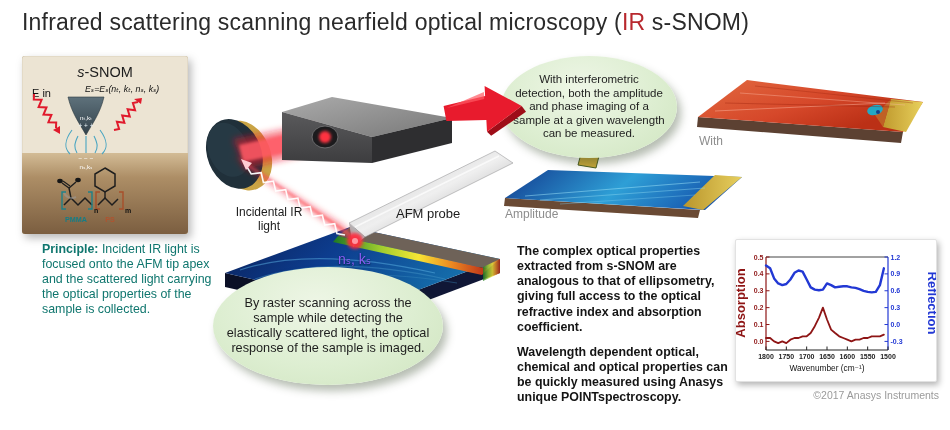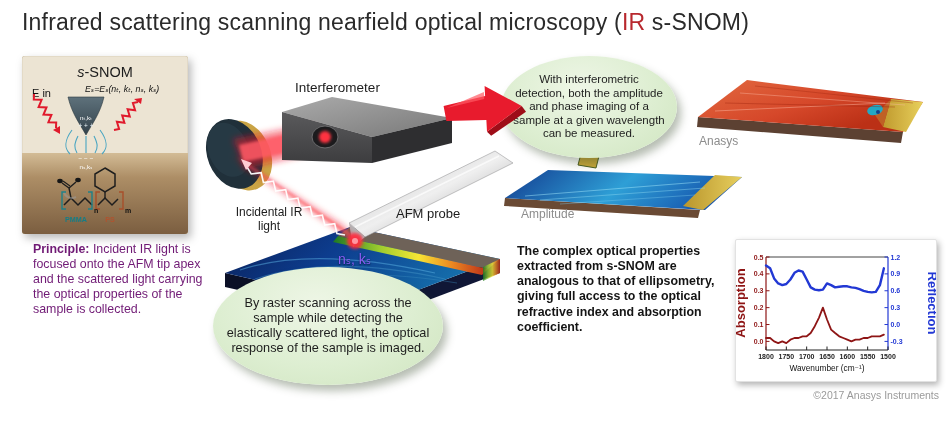--- a/index.html
+++ b/index.html
@@ -1,38 +1,38 @@
 <!DOCTYPE html>
 <html><head>
 <meta charset="utf-8">
 <style>
   html,body{margin:0;padding:0;background:#fff;}
   .canvas{position:relative;width:950px;height:430px;background:#fff;overflow:hidden;
           font-family:"Liberation Sans","DejaVu Sans",sans-serif;}
   .title{position:absolute;left:22px;top:9px;font-size:23px;color:#2a2a2a;letter-spacing:.2px;white-space:nowrap;}
   .title .ir{color:#b8282e;}
   .panel-svg{position:absolute;left:22px;top:56px;filter:drop-shadow(3px 4px 4px rgba(0,0,0,.28));z-index:1;}
-  .principle{position:absolute;left:33px;top:242px;width:178px;font-size:12.4px;line-height:1.2;color:#701a75;z-index:2;}
+  .principle{position:absolute;left:42px;top:242px;width:178px;font-size:12.4px;line-height:1.2;color:#0f766e;z-index:2;}
   .principle p{margin:0 0 10px 0;}
   .mid-svg{position:absolute;left:195px;top:55px;z-index:1;}
   .arrow-svg{position:absolute;left:438px;top:84px;z-index:4;transform:rotate(-3deg);}
   .bubble{position:absolute;border-radius:50%;display:flex;align-items:center;justify-content:center;
           text-align:center;color:#1e1e1e;z-index:3;
           background:radial-gradient(ellipse at 45% 32%,#eef6e6 0%,#ddeed1 55%,#cfe4bf 100%);
           box-shadow:4px 6px 8px rgba(45,65,35,.35);}
   .bubble p{margin:0;padding:0 12px;}
   .bubble-raster{left:213px;top:267px;width:230px;height:118px;font-size:12.7px;line-height:1.18;justify-content:center;}
   .bubble-detect{left:501px;top:56px;width:176px;height:102px;font-size:11.5px;line-height:1.18;}
   .dlabel{position:absolute;color:#1c1c1c;z-index:2;}
   .lbl-interf{left:270px;top:80px;width:135px;text-align:center;font-size:13.5px;}
   .lbl-incident{left:226px;top:206px;width:86px;text-align:center;font-size:12px;line-height:1.15;}
   .lbl-probe{left:396px;top:206px;font-size:13px;}
   .lbl-nsks{left:338px;top:239px;font-size:14px;color:#8b5cf6;text-shadow:0 1px 2px rgba(0,0,0,.65);z-index:2;margin-top:12px;}
   .map-label{position:absolute;color:#8d8d8d;font-size:12px;z-index:2;}
-  .lbl-amplitude{left:521px;top:207px;}
+  .lbl-amplitude{left:505px;top:207px;}
   .lbl-phase{left:699px;top:134px;}
   .map-svg{position:absolute;z-index:1;}
   .amp-svg{left:500px;top:150px;}
   .phase-svg{left:695px;top:55px;}
   .note{position:absolute;font-size:12.4px;line-height:1.22;color:#141414;z-index:2;}
   .note-tuning{left:766px;top:149px;width:184px;}
   .note-complex{left:517px;top:244px;width:220px;}
   .note-complex p{margin:0 0 10px 0;font-weight:bold;}
   .chart-box{position:absolute;left:735px;top:239px;width:200px;height:141px;background:#fff;
              border:1px solid #e2e2e2;border-radius:2px;box-shadow:2px 3px 6px rgba(0,0,0,.3);z-index:2;}
@@ -194,21 +194,20 @@
     <circle cx="160" cy="186" r="8" fill="#ff2a3c" filter="url(#blur2)" opacity="0.9"></circle>
     <circle cx="160" cy="186" r="3" fill="#ff97a0"></circle>
   </svg>
 
   <svg class="arrow-svg" width="92" height="58" viewBox="0 0 92 58">
     <polygon points="84,24 88,30 52,52 48,48" fill="#9e0d18"></polygon>
     <polygon points="6,20 48,12 48,2 84,24 48,48 48,36 8,35" fill="#e81b2d"></polygon>
     <polygon points="9,22 47,15 47,8" fill="#ff5a64" opacity="0.7"></polygon>
   </svg>
 
-  <div class="dlabel lbl-interf">Interferometer</div>
   <div class="dlabel lbl-incident">Incidental IR light</div>
   <div class="dlabel lbl-probe">AFM probe</div>
   <div class="lbl-nsks dlabel">nₛ, kₛ</div>
 
   <div class="bubble bubble-raster">
       <p>By raster scanning across the sample while detecting the elastically scattered light, the optical response of the sample is imaged.</p>
     </div>
   <div class="bubble bubble-detect">
       <p>With interferometric detection, both the amplitude and phase imaging of a sample at a given wavelength can be measured.</p>
     </div>
@@ -251,24 +250,25 @@
     <polygon points="3,62 52,25 228,47 208,77" fill="url(#phGrad)"></polygon>
     <polygon points="196,44 228,47 211,77 188,72" fill="url(#goldP)"></polygon>
     <polygon points="180,60 196,44 188,72" fill="#c06a28" opacity="0.85"></polygon>
     <ellipse cx="180" cy="55" rx="8" ry="5" transform="rotate(-15 180 55)" fill="#22a8c4"></ellipse>
     <circle cx="183" cy="57" r="2" fill="#15418c"></circle>
     <path d="M20,56 L190,48" stroke="rgba(255,190,170,0.45)" stroke-width="1"></path>
     <path d="M30,48 L200,52" stroke="rgba(150,30,10,0.35)" stroke-width="1"></path>
     <path d="M45,38 L210,50" stroke="rgba(255,190,170,0.4)" stroke-width="1"></path>
     <path d="M60,31 L218,48" stroke="rgba(150,30,10,0.3)" stroke-width="1"></path>
   </svg>
-  <div class="map-label lbl-phase">Anasys</div>
+  <div class="map-label lbl-phase">With</div>
 
   <div class="note note-complex">
     <p>The complex optical properties extracted from s-SNOM are analogous to that of ellipsometry, giving full access to the optical refractive index and absorption coefficient.</p>
+    <p>Wavelength dependent optical, chemical and optical properties can be quickly measured using Anasys unique POINTspectroscopy.</p>
   </div>
 
   <div class="chart-box">
     <svg id="chart-svg" width="200" height="141" viewBox="0 0 200 141">
         <line x1="30" y1="17" x2="30" y2="110" stroke="#8e1515" stroke-width="1.2"></line>
         <line x1="152" y1="17" x2="152" y2="110" stroke="#2238d4" stroke-width="1.2"></line>
         <line x1="30" y1="17" x2="152" y2="17" stroke="#444" stroke-width="1"></line>
         <line x1="30" y1="110" x2="152" y2="110" stroke="#222" stroke-width="1"></line>
         <line x1="30" y1="17" x2="33.5" y2="17" stroke="#8e1515" stroke-width="1"></line>
         <text x="27.5" y="19.5" text-anchor="end" font-size="7" font-weight="bold" fill="#8e1515">0.5</text>

